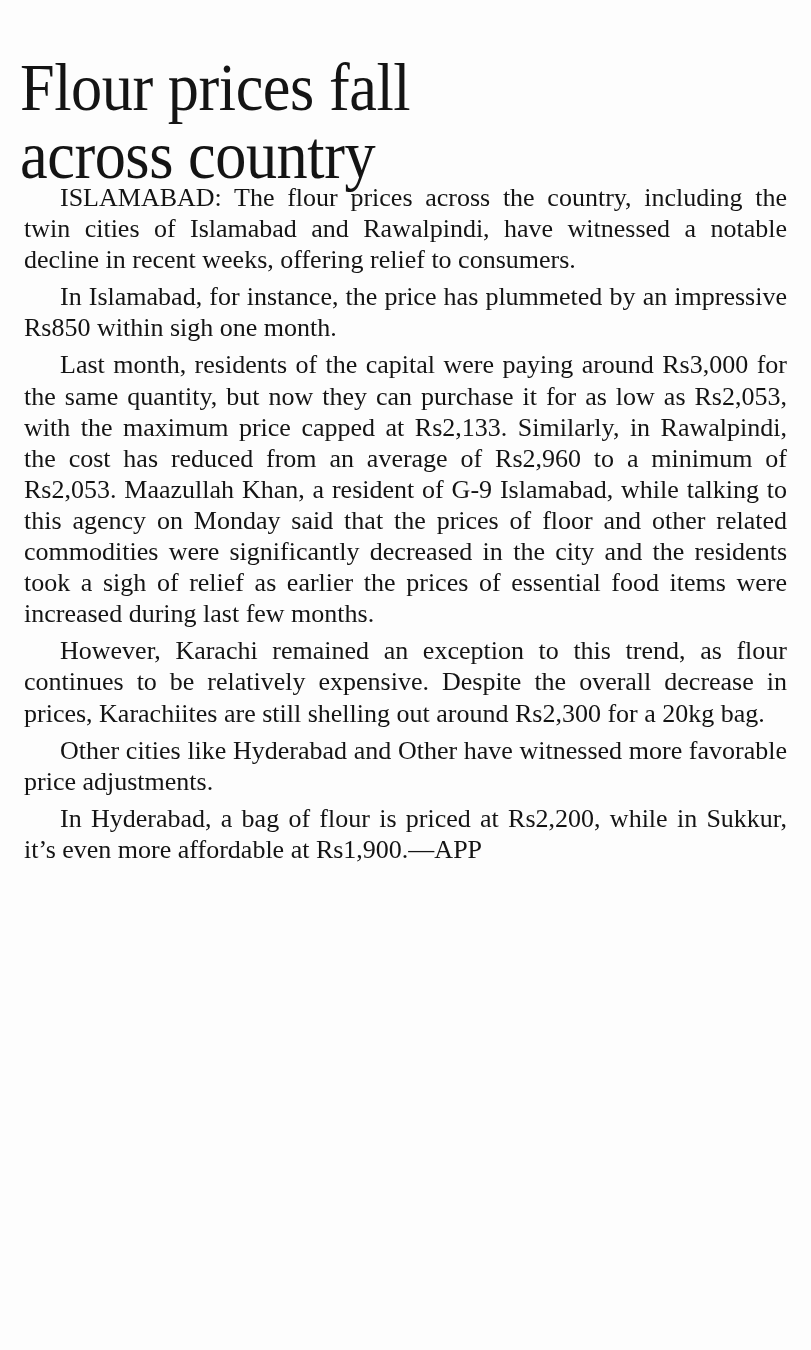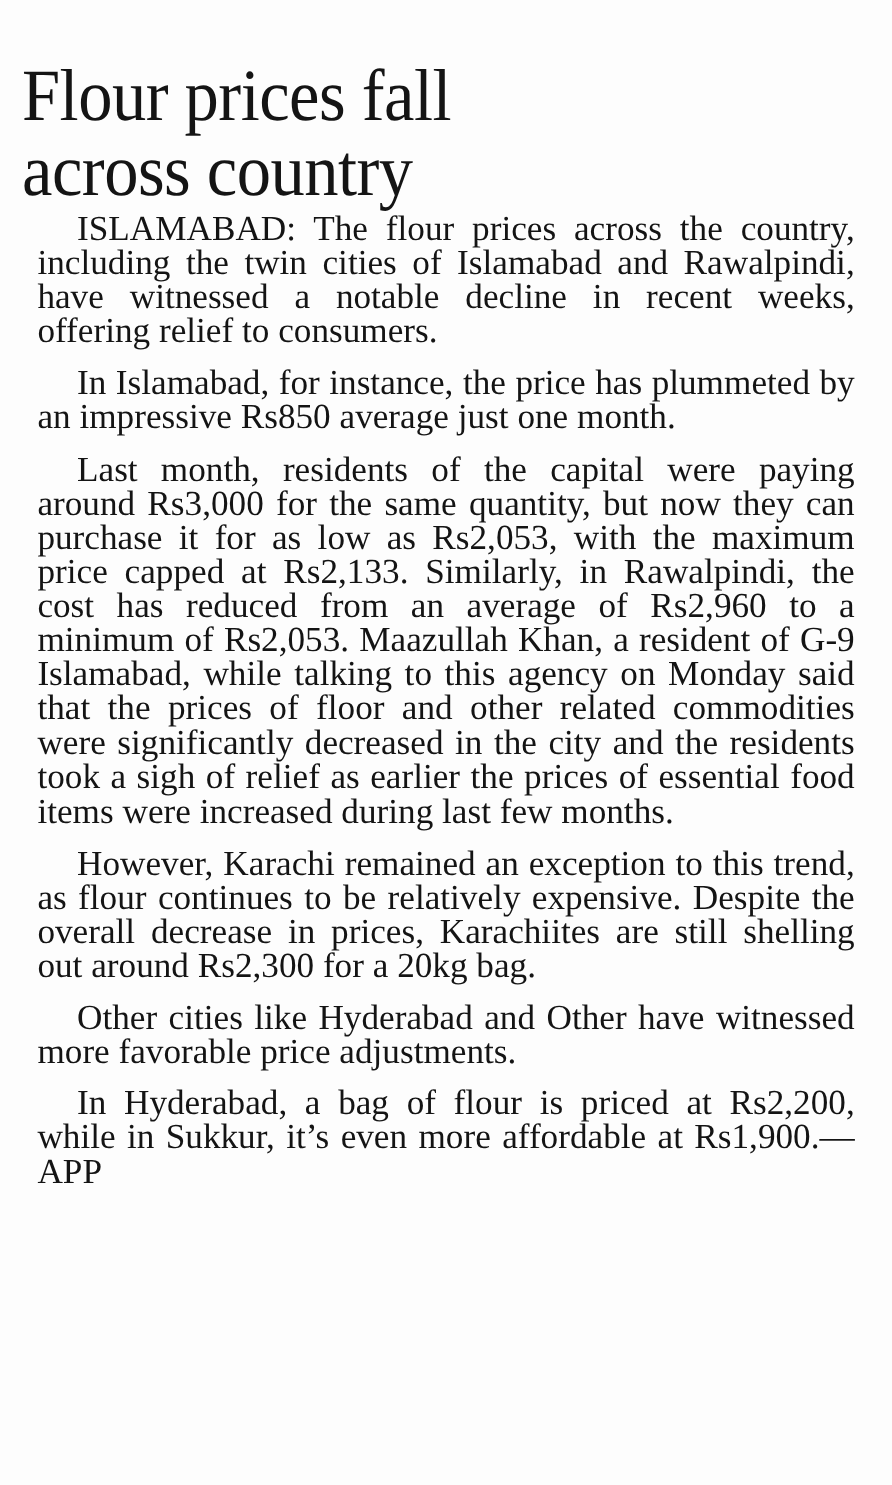--- a/index.html
+++ b/index.html
@@ -37,22 +37,22 @@
   }
 
   .article-body {
     position: absolute;
     left: 18px;
     top: 176px;
     width: 775px;
   }
 
   .article-body p {
-    margin: 16px;
-    font-size: 32px;
+    margin: 6px;
+    font-size: 26px;
     line-height: 31.1px;
     text-align: justify;
     text-justify: inter-word;
     text-indent: 36px;
     color: #141414;
     font-weight: 400;
     hyphens: manual;
   }
 
   
@@ -63,20 +63,20 @@
 </head>
 <body>
 
 <div class="page">
 
   <h1 class="headline">Flour prices fall
 across country</h1>
 
   <div class="article-body">
     <p>ISLAMABAD: The flour prices across the country, including the twin cities of Islamabad and Rawalpindi, have witnessed a notable decline in recent weeks, offering relief to consumers.</p>
-    <p>In Islamabad, for instance, the price has plummeted by an impressive Rs850 average just one month.</p>
+    <p>In Islamabad, for instance, the price has plummeted by an impressive Rs850 within sigh one month.</p>
     <p>Last month, residents of the capital were paying around Rs3,000 for the same quantity, but now they can purchase it for as low as Rs2,053, with the maximum price capped at Rs2,133. Similarly, in Rawalpindi, the cost has reduced from an average of Rs2,960 to a minimum of Rs2,053. Maazullah Khan, a resident of G-9 Islamabad, while talking to this agency on Monday said that the prices of floor and other related commodities were significantly decreased in the city and the residents took a sigh of relief as earlier the prices of essential food items were increased during last few months.</p>
     <p>However, Karachi remained an exception to this trend, as flour continues to be relatively expensive. Despite the overall decrease in prices, Karachiites are still shelling out around Rs2,300 for a 20kg bag.</p>
     <p>Other cities like Hyderabad and Other have witnessed more favorable price adjustments.</p>
     <p>In Hyderabad, a bag of flour is priced at Rs2,200, while in Sukkur, it’s even more affordable at Rs1,900.—APP</p>
   </div>
 
 </div>
 
 </body></html>

